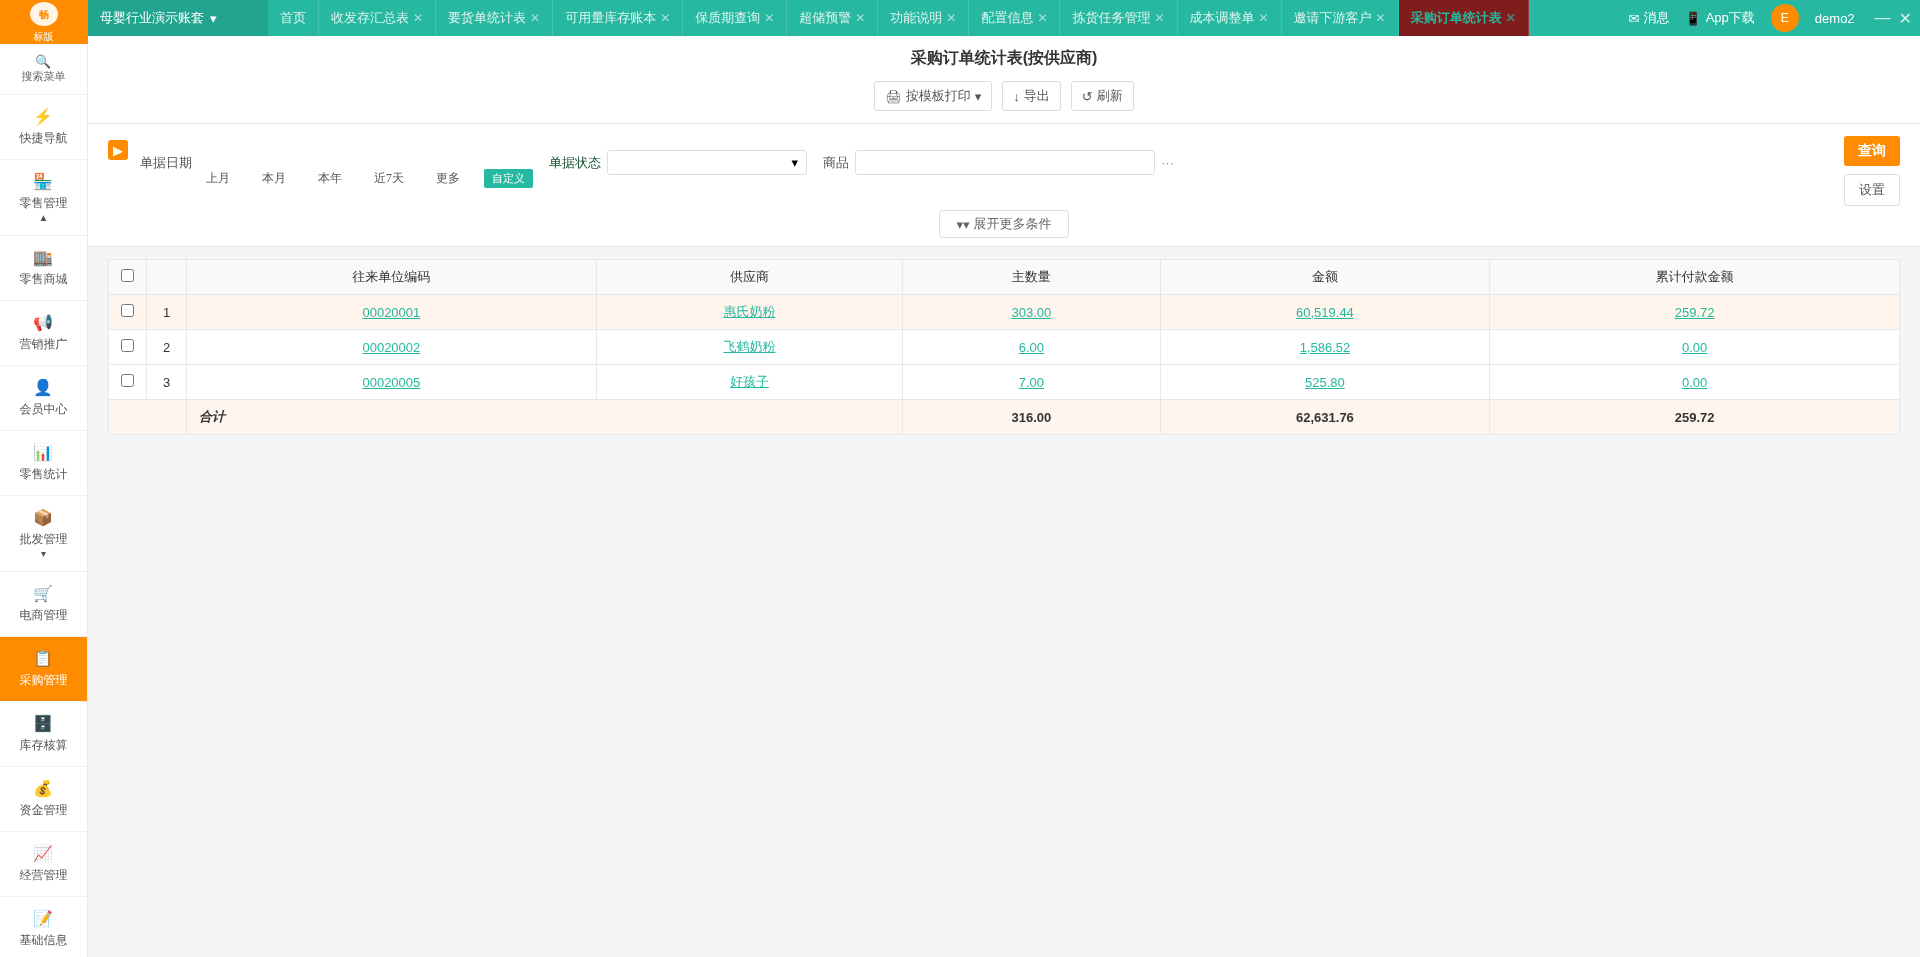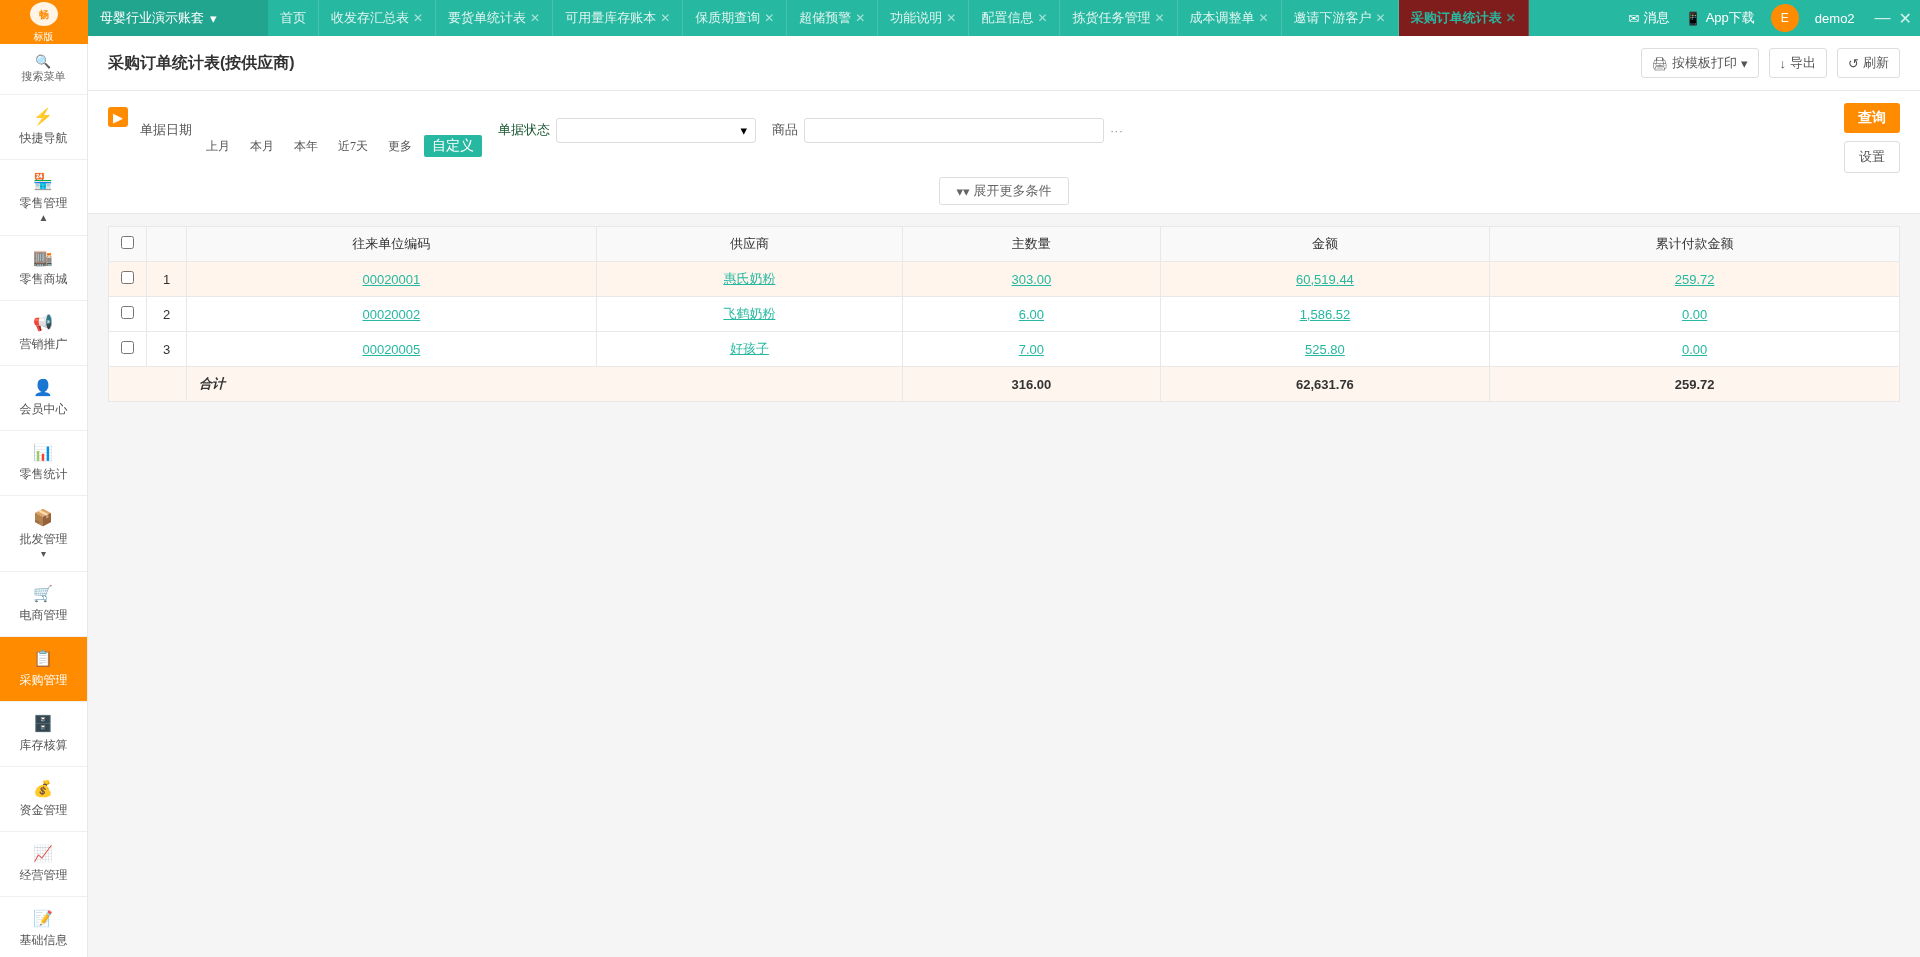--- a/index.html
+++ b/index.html
@@ -27,29 +27,29 @@
     .nav-tab.active { background: #7f1d1d; color: #26b8a0; font-weight: bold; }
     .nav-tab.active .tab-close { color: #26b8a0; }
     .nav-tab .tab-close { font-size: 12px; opacity: 0.7; cursor: pointer; }
     .nav-actions { display: flex; align-items: center; gap: 16px; padding: 0 12px; color: #fff; font-size: 13px; }
     .nav-actions .nav-action { display: flex; align-items: center; gap: 4px; cursor: pointer; }
     .nav-actions .avatar { width: 28px; height: 28px; border-radius: 50%; background: #ff8c00; display: flex; align-items: center; justify-content: center; color: #fff; font-size: 12px; cursor: pointer; overflow: hidden; }
     .nav-win-controls { display: flex; align-items: center; gap: 8px; padding: 0 8px; }
     .nav-win-controls span { color: rgba(255,255,255,0.8); cursor: pointer; font-size: 16px; }
 
     
-    .page-header { background: #fff; padding: 12px 20px 0 20px; display: flex; align-items: center; justify-content: space-between; border-bottom: 1px solid #e8e8e8; }
+    .page-header { background: #fff; padding: 12px 20px 0 20px; display: flex; align-items: center; justify-content: space-between; border-bottom: 1px solid #e8e8e8; flex-direction: column; }
     .page-title { font-size: 16px; color: #333; font-weight: bold; padding-bottom: 12px; }
     .page-header-actions { display: flex; align-items: center; gap: 10px; padding-bottom: 12px; }
     .btn-print { display: flex; align-items: center; gap: 4px; border: 1px solid #ddd; background: #fff; padding: 5px 10px; border-radius: 3px; cursor: pointer; font-size: 13px; color: #555; }
     .btn-export { display: flex; align-items: center; gap: 4px; border: 1px solid #ddd; background: #fff; padding: 5px 10px; border-radius: 3px; cursor: pointer; font-size: 13px; color: #555; }
     .btn-refresh { display: flex; align-items: center; gap: 4px; border: 1px solid #ddd; background: #fff; padding: 5px 10px; border-radius: 3px; cursor: pointer; font-size: 13px; color: #555; }
-    .date-shortcuts { display: flex; align-items: center; gap: 4px; margin-top: 32px; }
+    .date-shortcuts { display: flex; align-items: center; gap: 16px; margin-top: 32px; }
     .date-shortcut { padding: 2px 8px; font-size: 12px; cursor: pointer; color: #555; border-radius: 2px; }
-    .date-custom-badge { background: #26b8a0; color: #fff; padding: 2px 8px; font-size: 14px; border-radius: 2px; cursor: pointer; }
+    .date-custom-badge { background: #26b8a0; color: #fff; padding: 2px 8px; font-size: 11px; border-radius: 2px; cursor: pointer; }
     .filter-select { border: 1px solid #ddd; border-radius: 3px; padding: 4px 8px; font-size: 13px; cursor: pointer; background: #fff; min-width: 180px; display: flex; align-items: center; justify-content: space-between; }
     .filter-input { border: 1px solid #ddd; border-radius: 3px; padding: 4px 8px; font-size: 13px; min-width: 240px; color: #999; }
     .expand-row { display: flex; justify-content: center; margin-top: 4px; }
     .btn-expand { background: #fff; border: 1px solid #ddd; border-radius: 3px; padding: 4px 16px; font-size: 13px; cursor: pointer; color: #666; display: flex; align-items: center; gap: 4px; }
     .btn-query { background: #ff8c00; color: #fff; border: none; padding: 6px 7px; border-radius: 3px; cursor: pointer; font-size: 14px; font-weight: bold; }
     .btn-settings { background: #fff; border: 1px solid #ddd; color: #555; padding: 6px 14px; border-radius: 3px; cursor: pointer; font-size: 13px; }
 
     
     .table-area { flex: 1; padding: 0 20px; background: #f5f5f5; overflow: auto; }
     .data-table { width: 100%; border-collapse: collapse; background: #fff; margin-top: 12px; }

